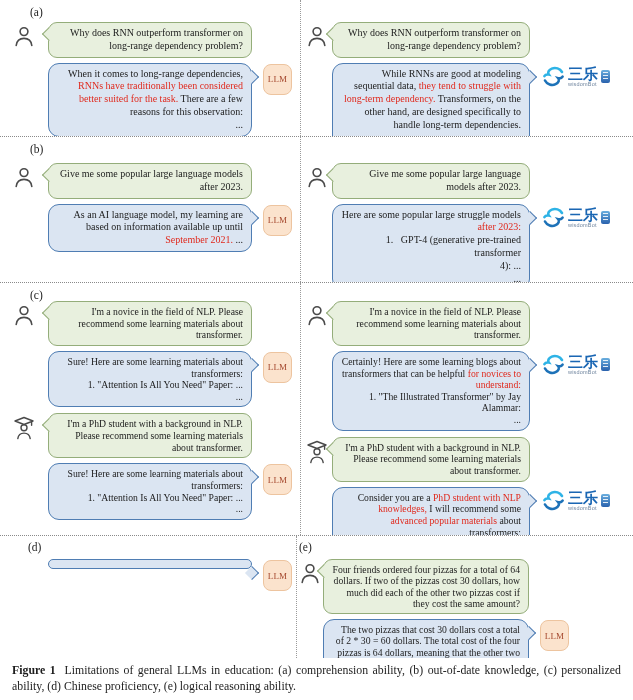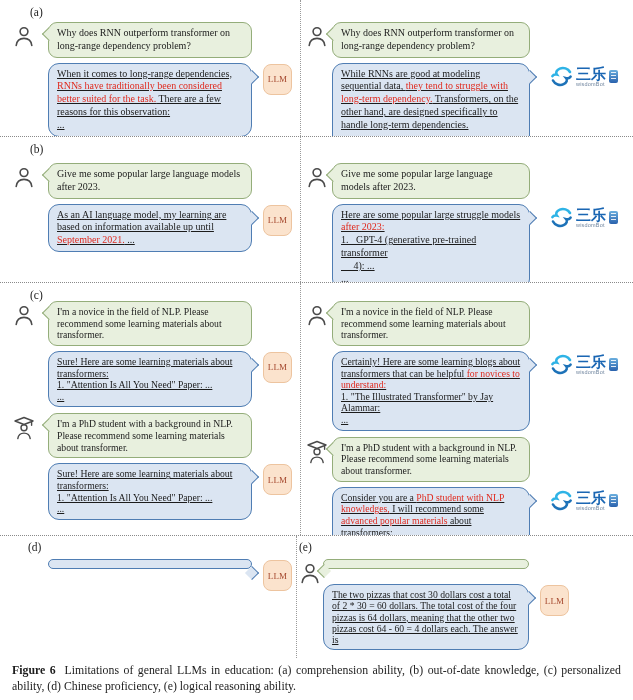--- a/index.html
+++ b/index.html
@@ -11,37 +11,37 @@
   .col{box-sizing:border-box;position:relative;overflow:hidden;}
   .col.divided{border-left:1px dotted #9a9a9a;}
   .clabel{font-size:11.5px;height:15px;margin:3px 0 3px 0;}
   .exchange{margin-bottom:8px;}
   .panel.compact .exchange{margin-bottom:6px;}
   .panel.tight .exchange{margin-bottom:4px;}
   .row{display:flex;align-items:flex-start;}
   .cell{flex:none;box-sizing:border-box;}
   .icon-cell{display:flex;justify-content:center;padding-top:3px;color:var(--icon-stroke);}
   .bubble{flex:1;position:relative;border-radius:9px;padding:4px 8px;white-space:pre-line;}
-  .panel .bubble{font-size:10px;line-height:1.28;}
+  .panel .bubble{font-size:10px;line-height:1.28;text-align:right;}
   .panel.compact .bubble{font-size:9.7px;line-height:1.2;}
   .panel.tight .bubble{font-size:9.7px;line-height:1.16;}
   .green{background:var(--green-fill);border:1px solid var(--green-border);margin-bottom:5px;}
-  .blue{background:var(--blue-fill);border:1.3px solid var(--blue-border);border-radius:11px;text-decoration:underline;}
+  .blue{background:var(--blue-fill);border:1.3px solid var(--blue-border);border-radius:11px;}
   .red{color:var(--red);}
   .tail{position:absolute;width:9px;height:9px;transform:rotate(45deg);}
   .tail-l{left:-5px;top:6px;background:var(--green-fill);
     border-left:1px solid var(--green-border);border-bottom:1px solid var(--green-border);}
   .tail-r{right:-5.8px;top:8px;background:var(--blue-fill);
     border-top:1.3px solid var(--blue-border);border-right:1.3px solid var(--blue-border);}
   .agent-cell{position:relative;}
   .llm-badge{position:absolute;left:11px;top:1px;width:27px;height:29px;border-radius:8px;
     background:var(--llm-fill);border:1px solid var(--llm-border);
     display:flex;align-items:center;justify-content:center;}
   .llm-badge span{font-size:9px;color:var(--llm-text);letter-spacing:.2px;}
-  .bot-logo{position:absolute;left:20px;top:3px;display:flex;align-items:center;gap:3px;}
+  .bot-logo{position:absolute;left:12px;top:3px;display:flex;align-items:center;gap:3px;}
   .logo-txt{display:flex;flex-direction:column;line-height:1;}
   .logo-cn{font-size:15px;font-weight:bold;color:var(--logo-cn);font-family:"Liberation Sans","DejaVu Sans",sans-serif;}
   .logo-sub{font-size:5.5px;color:#7287a0;margin-top:1px;letter-spacing:.2px;
     font-family:"Liberation Sans","DejaVu Sans",sans-serif;}
   .logo-seal{width:9px;height:13px;border-radius:2px;position:relative;overflow:hidden;
     background:linear-gradient(180deg,#6aaede 0%,#2a62ad 100%);}
   .logo-seal::after{content:"";position:absolute;left:2px;top:2px;width:5px;height:9px;
     background:repeating-linear-gradient(180deg,rgba(255,255,255,.85) 0 1px,transparent 1px 3px);}
   .caption{padding:5px 12px 0;font-size:11.8px;line-height:1.35;text-align:justify;}
   .cap-tag{font-weight:bold;margin-right:9px;}
@@ -307,32 +307,32 @@
         <div class="col divided" style="width: 337px; padding-top: 2px;">
           <div class="clabel" style="margin-left: 2px;">(e)</div>
           <div class="exchange">
             <div class="row">
               <div class="cell icon-cell" style="width: 26px;">
                 <svg width="22" height="22" viewBox="0 0 22 22" fill="none" stroke="currentColor" stroke-width="1.6">
                   <circle cx="11" cy="6.6" r="3.9"></circle>
                   <path d="M3.2 20.5 C3.8 15.8 7 13.4 11 13.4 C15 13.4 18.2 15.8 18.8 20.5" stroke-linecap="round"></path>
                 </svg>
               </div>
-              <div class="bubble green"><span class="tail tail-l"></span></div>
+              <div class="bubble green"><span class="tail tail-l"></span><span>Four friends ordered four pizzas for a total of 64 dollars. If two of the pizzas cost 30 dollars, how much did each of the other two pizzas cost if they cost the same amount?</span></div>
               <div class="cell" style="width: 104px;"></div>
             </div>
             <div class="row">
               <div class="cell" style="width: 26px;"></div>
               <div class="bubble blue"><span class="tail tail-r"></span><span>The two pizzas that cost 30 dollars cost a total of 2 * 30 = 60 dollars. The total cost of the four pizzas is 64 dollars, meaning that the other two pizzas cost 64 - 60 = 4 dollars each. The answer is </span></div>
               <div class="cell agent-cell" style="width: 104px;">
                 <div class="llm-badge">
                   <span>LLM</span>
                 </div>
               </div>
             </div>
           </div>
         </div>
       </div>
     </div>
   <div class="caption">
-    <span class="cap-tag">Figure 6</span><span>Limitations of general LLMs in education: (a) comprehension ability, (b) out-of-date knowledge, (c) personalized ability, (d) Chinese proficiency, (e) logical reasoning ability.</span>
+    <span class="cap-tag">Figure 1</span><span>Limitations of general LLMs in education: (a) comprehension ability, (b) out-of-date knowledge, (c) personalized ability, (d) Chinese proficiency, (e) logical reasoning ability.</span>
   </div>
 </div>
 
 </body></html>

